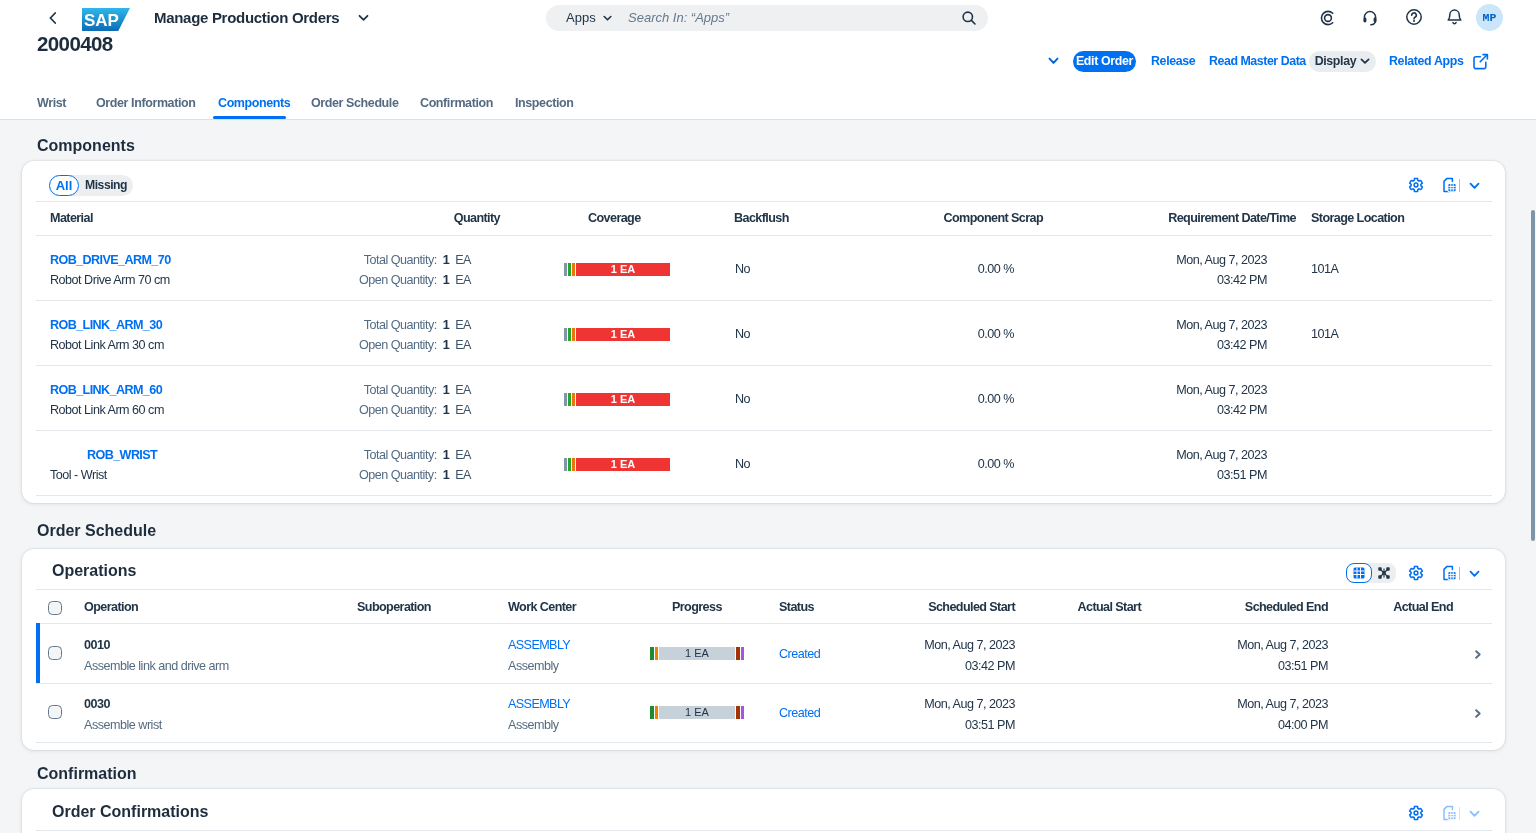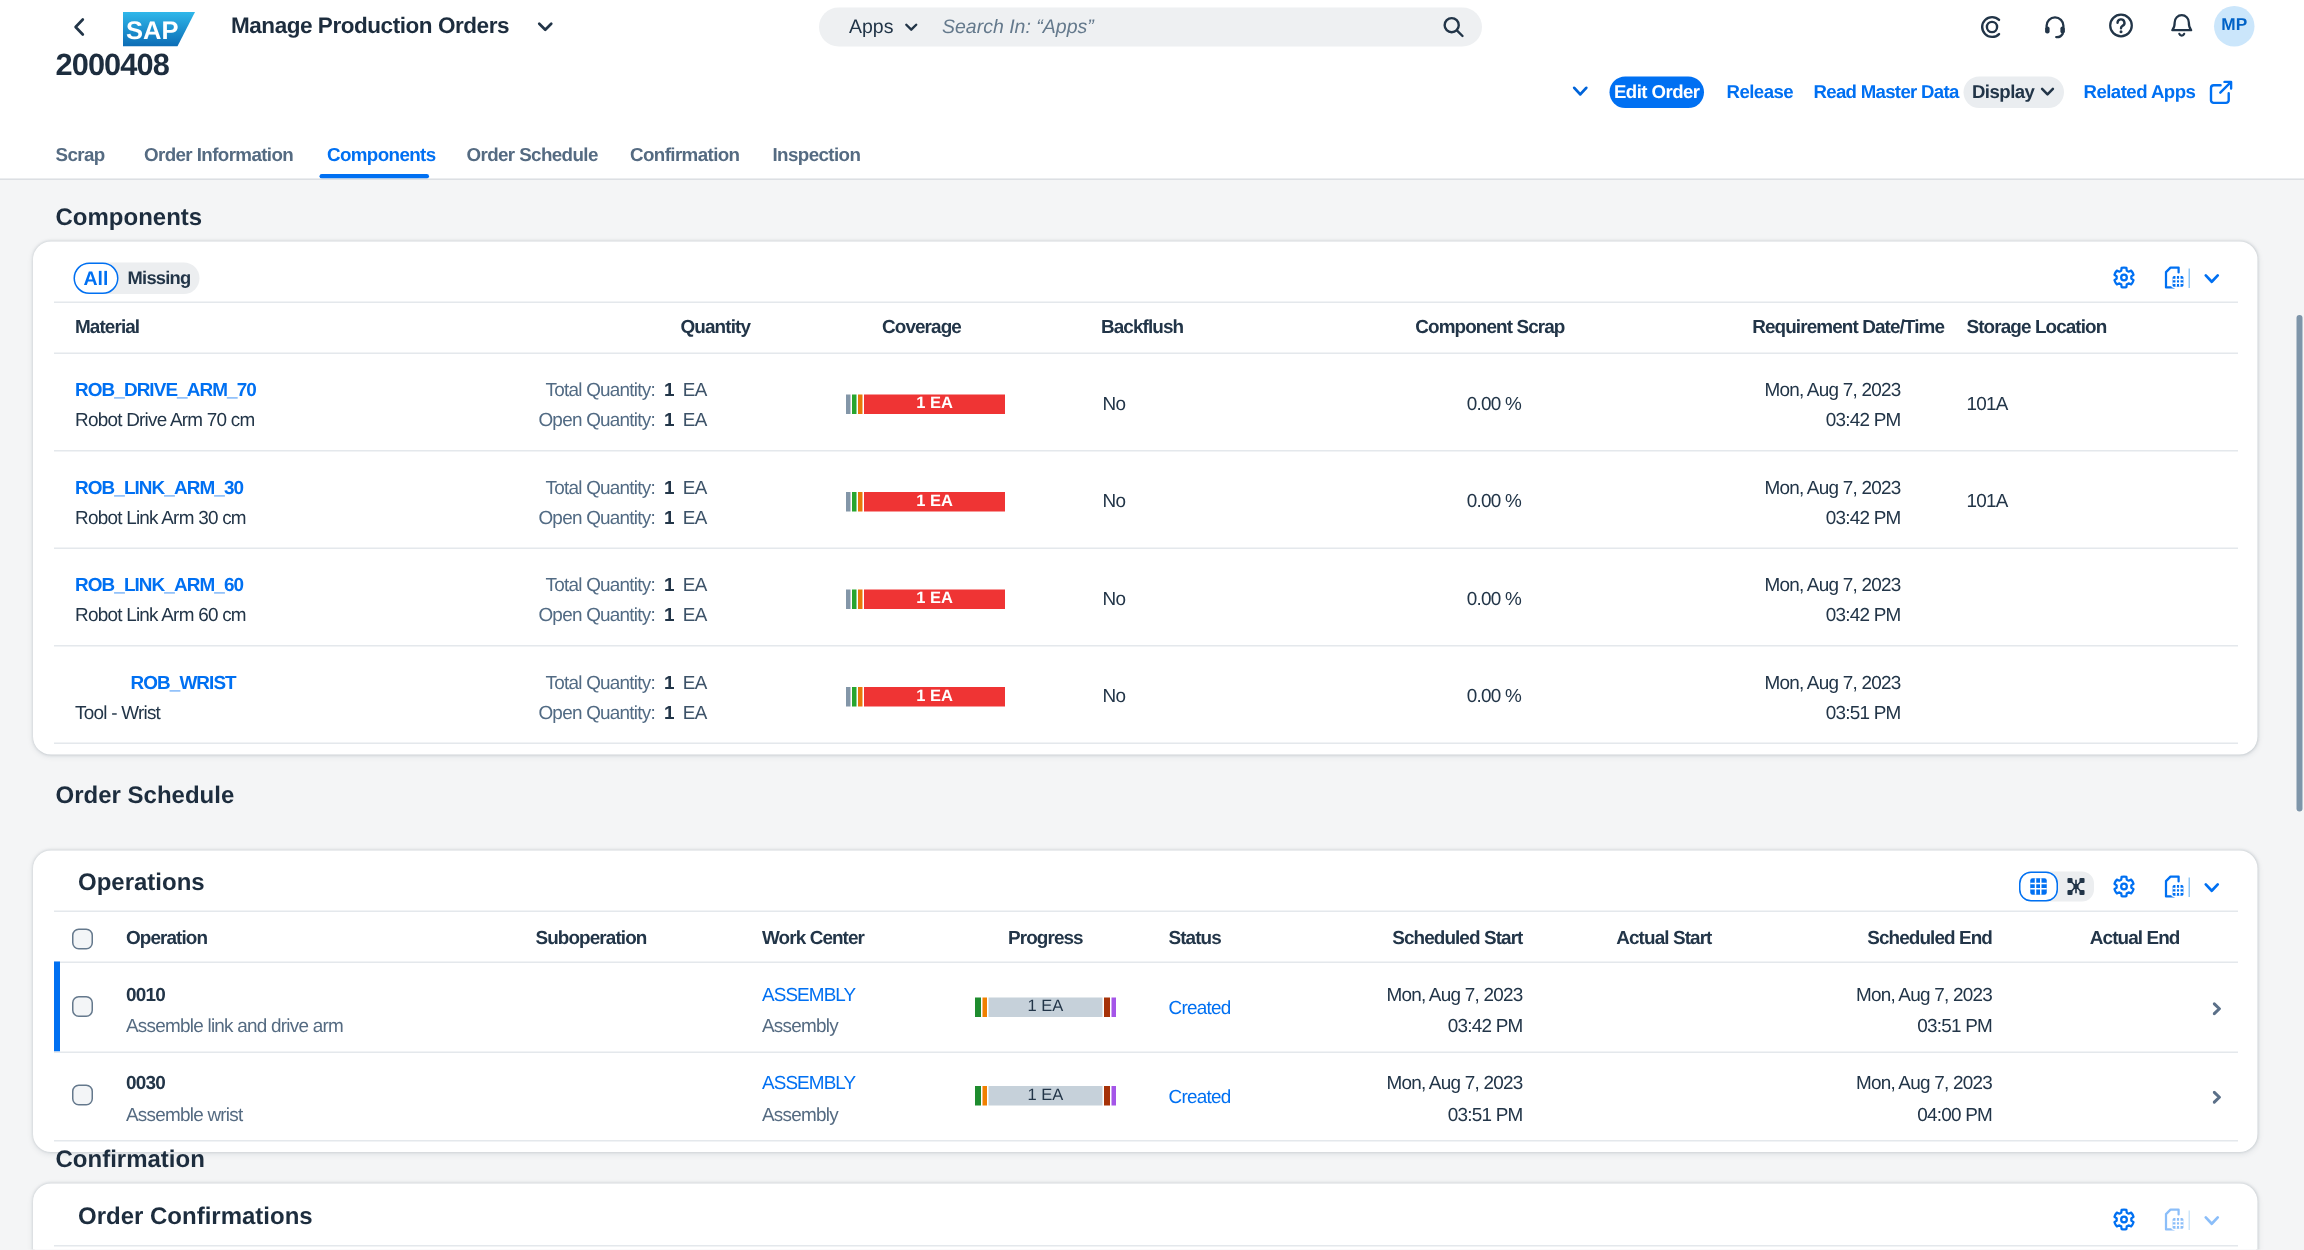--- a/index.html
+++ b/index.html
@@ -85,40 +85,40 @@
 </svg>
 <svg class="abs" style="left:1405px;top:8px" width="18" height="18" viewBox="0 0 18 18">
     <circle cx="9" cy="9" r="7.2" fill="none" stroke="#223548" stroke-width="1.5"></circle>
     <path d="M6.7 7.2 a2.3 2.3 0 1 1 3.3 2.1 c-.7.35-1 .8-1 1.6" fill="none" stroke="#223548" stroke-width="1.6" stroke-linecap="round"></path>
     <circle cx="9" cy="13.1" r="1" fill="#223548"></circle>
   </svg>
 <svg class="abs" style="left:1446px;top:8px" width="17" height="19" viewBox="0 0 17 19" fill="none" stroke="#223548" stroke-width="1.5" stroke-linejoin="round">
   <path d="M8.5 2.1 a4.7 4.7 0 0 1 4.7 4.7 c0 3.1 .7 4.3 1.6 5.3 h-12.6 c.9 -1 1.6 -2.2 1.6 -5.3 a4.7 4.7 0 0 1 4.7 -4.7 Z"></path>
   <path d="M6.9 14.6 a1.7 1.7 0 0 0 3.2 0" stroke-linecap="round"></path>
 </svg>
-<div class="abs" style="left:1476px;top:4px;width:27px;height:27px;border-radius:50%;background:#cbe6fb;text-align:center;font-size:11.5px;font-weight:bold;color:#0062c7;line-height:27px;">MP</div>
+<div class="abs" style="left:1476px;top:4px;width:27px;height:27px;border-radius:50%;background:#cbe6fb;text-align:center;font-size:11.5px;font-weight:bold;color:#0062c7;line-height:27px;font-family:Liberation Mono, monospace;">MP</div>
 
 <div id="pageTitle">2000408</div>
 <svg class="abs" style="left:1048px;top:57px" width="11" height="8" viewBox="0 0 11 8">
     <path d="M1.5 1.6 L5.5 5.9 L9.5 1.6" fill="none" stroke="#0064d9" stroke-width="1.9" stroke-linecap="round" stroke-linejoin="round"></path>
   </svg>
 <div class="hbtn" style="left:1073px;width:63px;background:#0070f2;color:#fff;border-radius:10.5px;text-align:center;">Edit Order</div>
 <div class="hbtn" style="left:1151px;">Release</div>
 <div class="hbtn" style="left:1209px;letter-spacing:-0.45px;">Read Master Data</div>
 <div class="hbtn" style="left:1309px;width:67px;background:#eaedf0;color:#223548;border-radius:10.5px;text-align:center;">Display <svg width="10" height="7" viewBox="0 0 10 7" style="margin-left:1px">
       <path d="M1.4 1.3 L5 4.9 L8.6 1.3" fill="none" stroke="#223548" stroke-width="1.7" stroke-linecap="round" stroke-linejoin="round"></path>
     </svg></div>
 <div class="hbtn" style="left:1389px;">Related Apps</div>
 <svg class="abs" style="left:1472px;top:53px" width="17" height="17" viewBox="0 0 17 17" fill="none" stroke="#0070f2" stroke-width="1.6" stroke-linecap="round" stroke-linejoin="round">
   <path d="M13.8 9.2 v4.6 a1.8 1.8 0 0 1 -1.8 1.8 h-8.2 a1.8 1.8 0 0 1 -1.8 -1.8 v-8.2 a1.8 1.8 0 0 1 1.8 -1.8 h4.6"></path>
   <path d="M11 1.6 h4.4 v4.4"></path>
     <path d="M15.2 1.8 L8.2 8.8"></path>
 </svg>
 
-<div class="tab" style="left:37px;">Scrap</div>
+<div class="tab" style="left:37px;">Wrist</div>
 <div class="tab" style="left:96px;">Order Information</div>
 <div class="tab sel" style="left:218px;">Components</div>
 <div class="tab" style="left:311px;">Order Schedule</div>
 <div class="tab" style="left:420px;">Confirmation</div>
 <div class="tab" style="left:515px;">Inspection</div>
 <div class="abs" style="left:213px;top:116px;width:73px;height:3px;border-radius:2px;background:#0070f2;"></div>
 
 <div class="abs" style="left:0;top:119px;width:1536px;height:1px;background:#dcdfe3;"></div>
 
 <div class="h2" style="top:137px;">Components</div>
@@ -219,21 +219,21 @@
       </div>
     <div class="cell" style="left:713px;top:27px;">No</div>
     <div class="cell r" style="right:462px;top:27px;">0.00 %</div>
     <div class="cell r" style="right:209px;top:18px;">Mon, Aug 7, 2023</div>
     <div class="cell r" style="right:209px;top:38px;">03:51 PM</div>
   </div>
   <div class="tline" style="top:334px;"></div>
 </div>
 
 <div class="h2" style="top:522px;">Order Schedule</div>
-<div class="card" id="card2" style="top:567px;height:201px;">
+<div class="card" id="card2" style="top:549px;height:201px;">
   <div class="abs" style="left:30px;top:13px;font-size:16px;font-weight:bold;color:#1d2d3e;line-height:17px;">Operations</div>
 
   <div class="abs" style="left:1324px;top:14px;width:50px;height:20px;border-radius:8px;background:#eceef0;">
     <div style="position:absolute;left:0;top:0;width:26px;height:20px;box-sizing:border-box;border:1px solid #0070f2;border-radius:8px;background:#fff;"></div>
     <svg style="position:absolute;left:7px;top:4px" width="12" height="12" viewBox="0 0 12 12">
         <rect x="0.5" y="0.5" width="11" height="11" rx="1.5" fill="#0070f2"></rect>
         <path d="M0.5 4 h11 M0.5 7.5 h11 M4 0.5 v11 M7.5 0.5 v11" stroke="#fff" stroke-width="1"></path>
       </svg>
     <svg style="position:absolute;left:32px;top:4px" width="12" height="12" viewBox="0 0 12 12">
         <path d="M2 2 L10 10 M10 2 L2 10 M6 1.5 V10.5" stroke="#223548" stroke-width="1.1" fill="none"></path>

